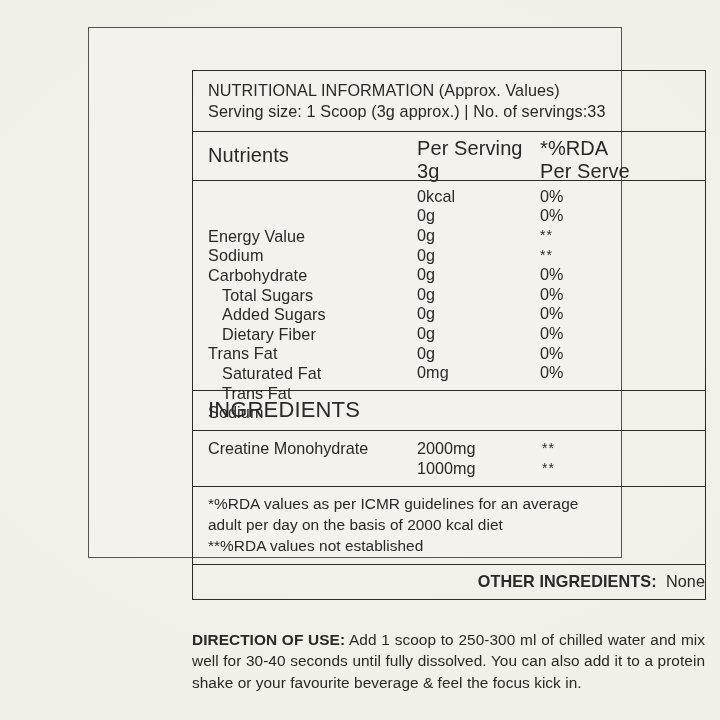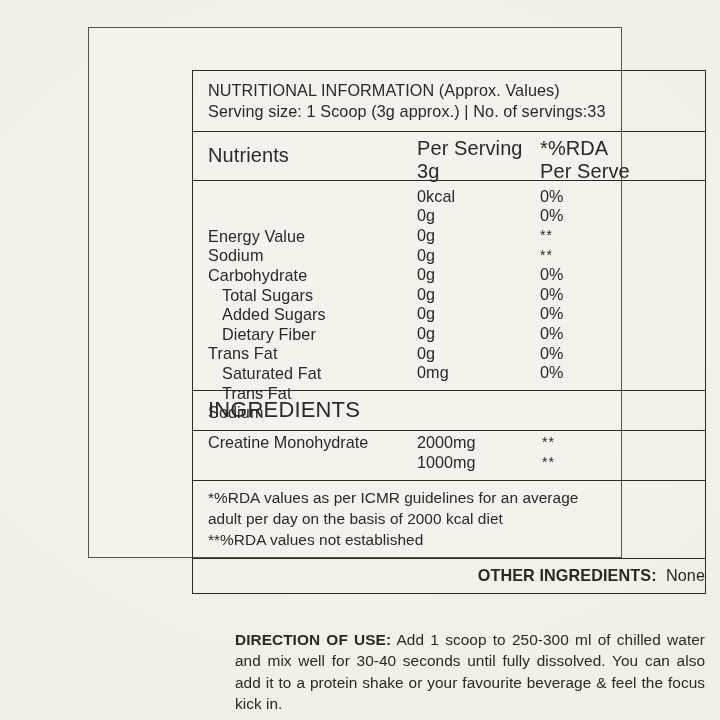--- a/index.html
+++ b/index.html
@@ -81,21 +81,21 @@
   .nrow .n-rda   { position: absolute; left: 347px; top: 0; }
   .nrow .n-rda.stars { font-size: 14px; top: 1px; letter-spacing: 1px; }
 
   
   #ing-head {
     padding: 6px 0 7px 15px;
     font-size: 22px;
     letter-spacing: 0.15px;
   }
   
-  #ing-rows { padding: 2px 0 7px 0; font-size: 16.2px; }
+  #ing-rows { padding: 8px 0 7px 0; font-size: 16.2px; }
   .irow { position: relative; height: 20.4px; }
   .irow .i-name { position: absolute; left: 15px;  top: 0; }
   .irow .i-val  { position: absolute; left: 224px; top: 0; }
   .irow .i-rda  { position: absolute; left: 349px; top: 1px; font-size: 14px; letter-spacing: 1px; }
 
   
   #footnote {
     padding: 7px 14px 8px 15px;
     font-size: 15.4px;
     line-height: 1.34;
@@ -126,21 +126,21 @@
     position: absolute;
     left: 103px;
     top: 601px;
     width: 513px;
     font-size: 15.4px;
     line-height: 1.38;
     color: #2b2825;
     text-align: justify;
     letter-spacing: 0.05px;
   }
-  #direction .body { text-align: justify; margin-left: 43px; }
+  #direction .body { text-align: justify; }
   .bold { font-weight: bold; }
 </style>
 </head>
 <body>
 
 <div id="page">
 
   <div id="panel">
 
     <div id="table">

